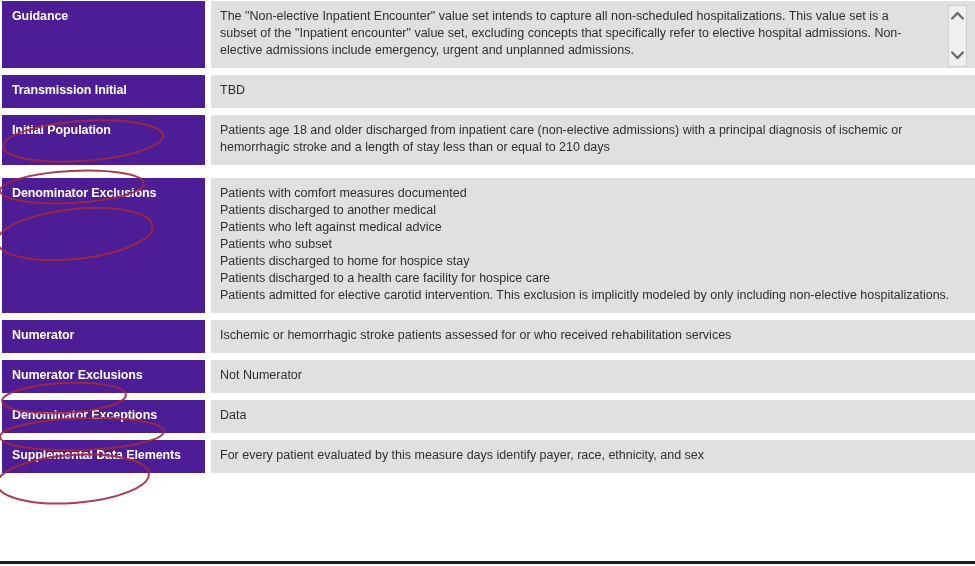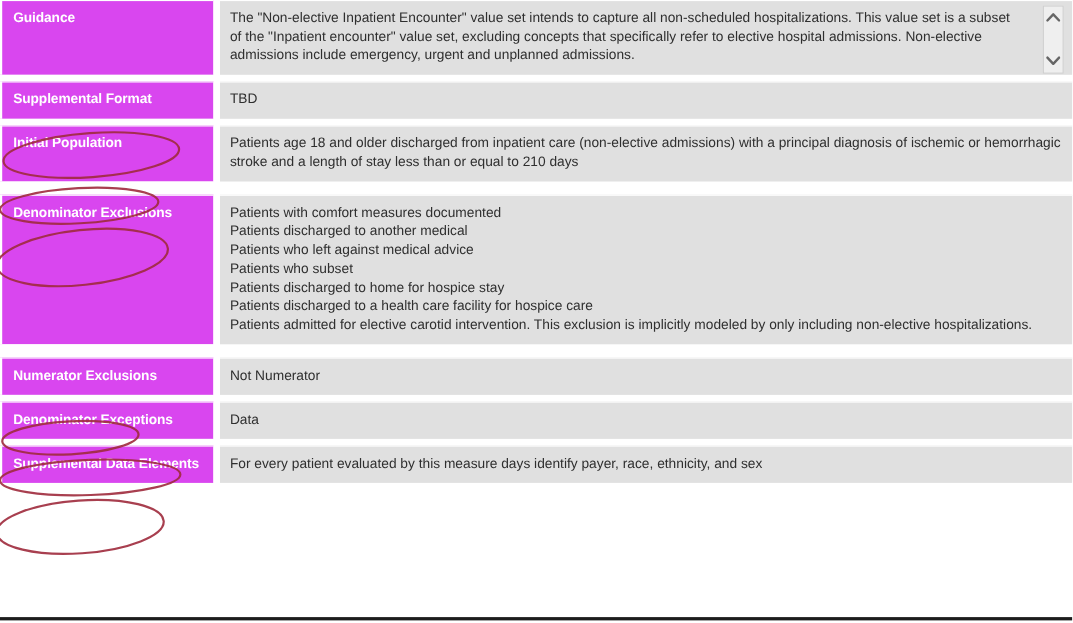--- a/index.html
+++ b/index.html
@@ -30,26 +30,26 @@
     vertical-align: top;
   }
   .spacer-row td {
     height: 6px;
     padding: 0;
     background: #ffffff;
     border: 0;
   }
   .label-cell {
     width: 170px;
-    background: #d946ef;
+    background: #4c1d95;
     color: #ffffff;
     font-size: 12.5px;
     font-weight: bold;
     line-height: 16px;
-    padding: 7px 12px 9px 10px;
+    padding: 7px 23px 9px 10px;
     border-top: 1px solid #ffffff;
     border-left: 2px solid #ffffff;
     vertical-align: top;
     letter-spacing: -0.1px;
   }
   .gap-cell {
     width: 6px;
     padding: 0;
     background: #ffffff;
     border: 0;
@@ -134,21 +134,21 @@
                   <path d="M1.2 1.4 L6.5 7 L11.8 1.4" fill="none" stroke="#666" stroke-width="2.2" stroke-linecap="round" stroke-linejoin="round"></path>
                 </svg>
               </span>
             </div>
           </td>
         </tr>
         <tr class="spacer-row">
           <td colspan="3"></td>
         </tr>
         <tr class="measure-row">
-          <td class="label-cell">Supplemental Format</td>
+          <td class="label-cell">Transmission Initial</td>
           <td class="gap-cell"></td>
           <td class="content-cell">
             <div>
               <p>TBD</p>
             </div>
           </td>
         </tr>
         <tr class="spacer-row">
           <td colspan="3"></td>
         </tr>
@@ -178,20 +178,29 @@
               <p>Patients who subset</p>
               <p>Patients discharged to home for hospice stay</p>
               <p>Patients discharged to a health care facility for hospice care</p>
               <p>Patients admitted for elective carotid intervention. This exclusion is implicitly modeled by only including non-elective hospitalizations.</p>
             </div>
           </td>
         </tr>
         <tr class="spacer-row">
           <td colspan="3"></td>
         </tr>
+        <tr class="measure-row">
+          <td class="label-cell">Numerator</td>
+          <td class="gap-cell"></td>
+          <td class="content-cell">
+            <div>
+              <p>Ischemic or hemorrhagic stroke patients assessed for or who received rehabilitation services</p>
+            </div>
+          </td>
+        </tr>
         <tr class="spacer-row">
           <td colspan="3"></td>
         </tr>
         <tr class="measure-row">
           <td class="label-cell">Numerator Exclusions</td>
           <td class="gap-cell"></td>
           <td class="content-cell">
             <div>
               <p>Not Numerator</p>
             </div>

